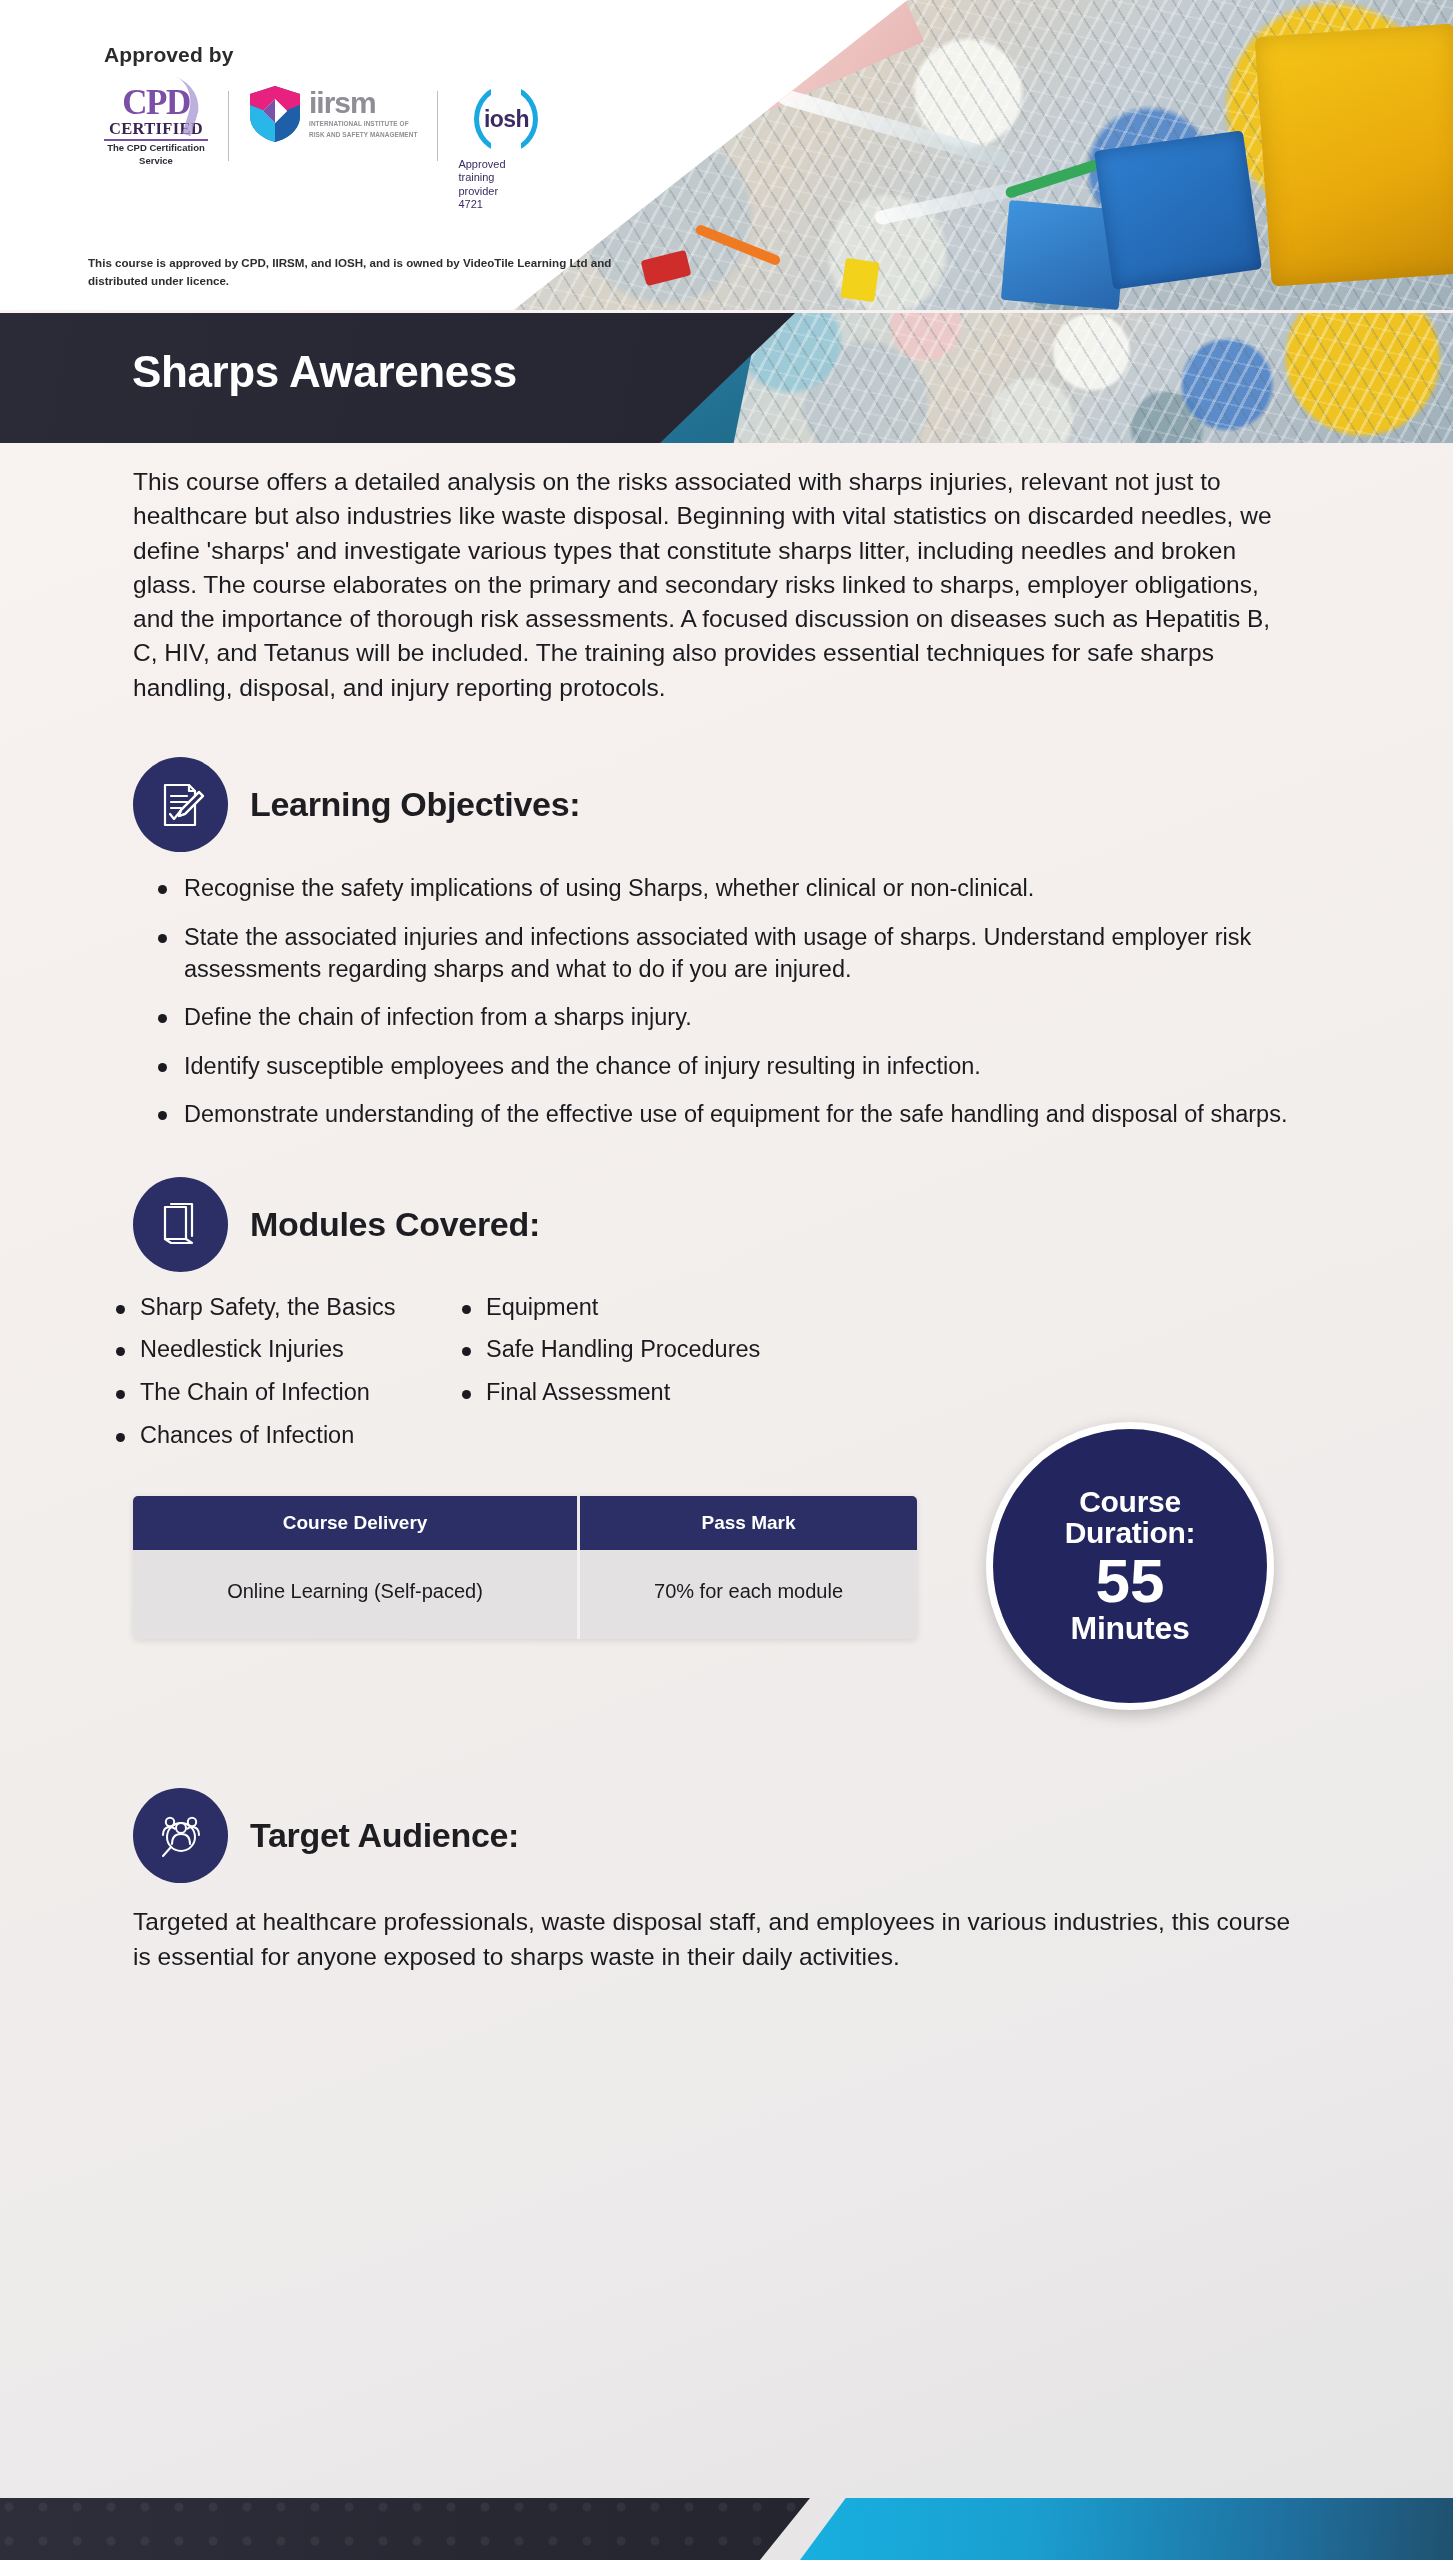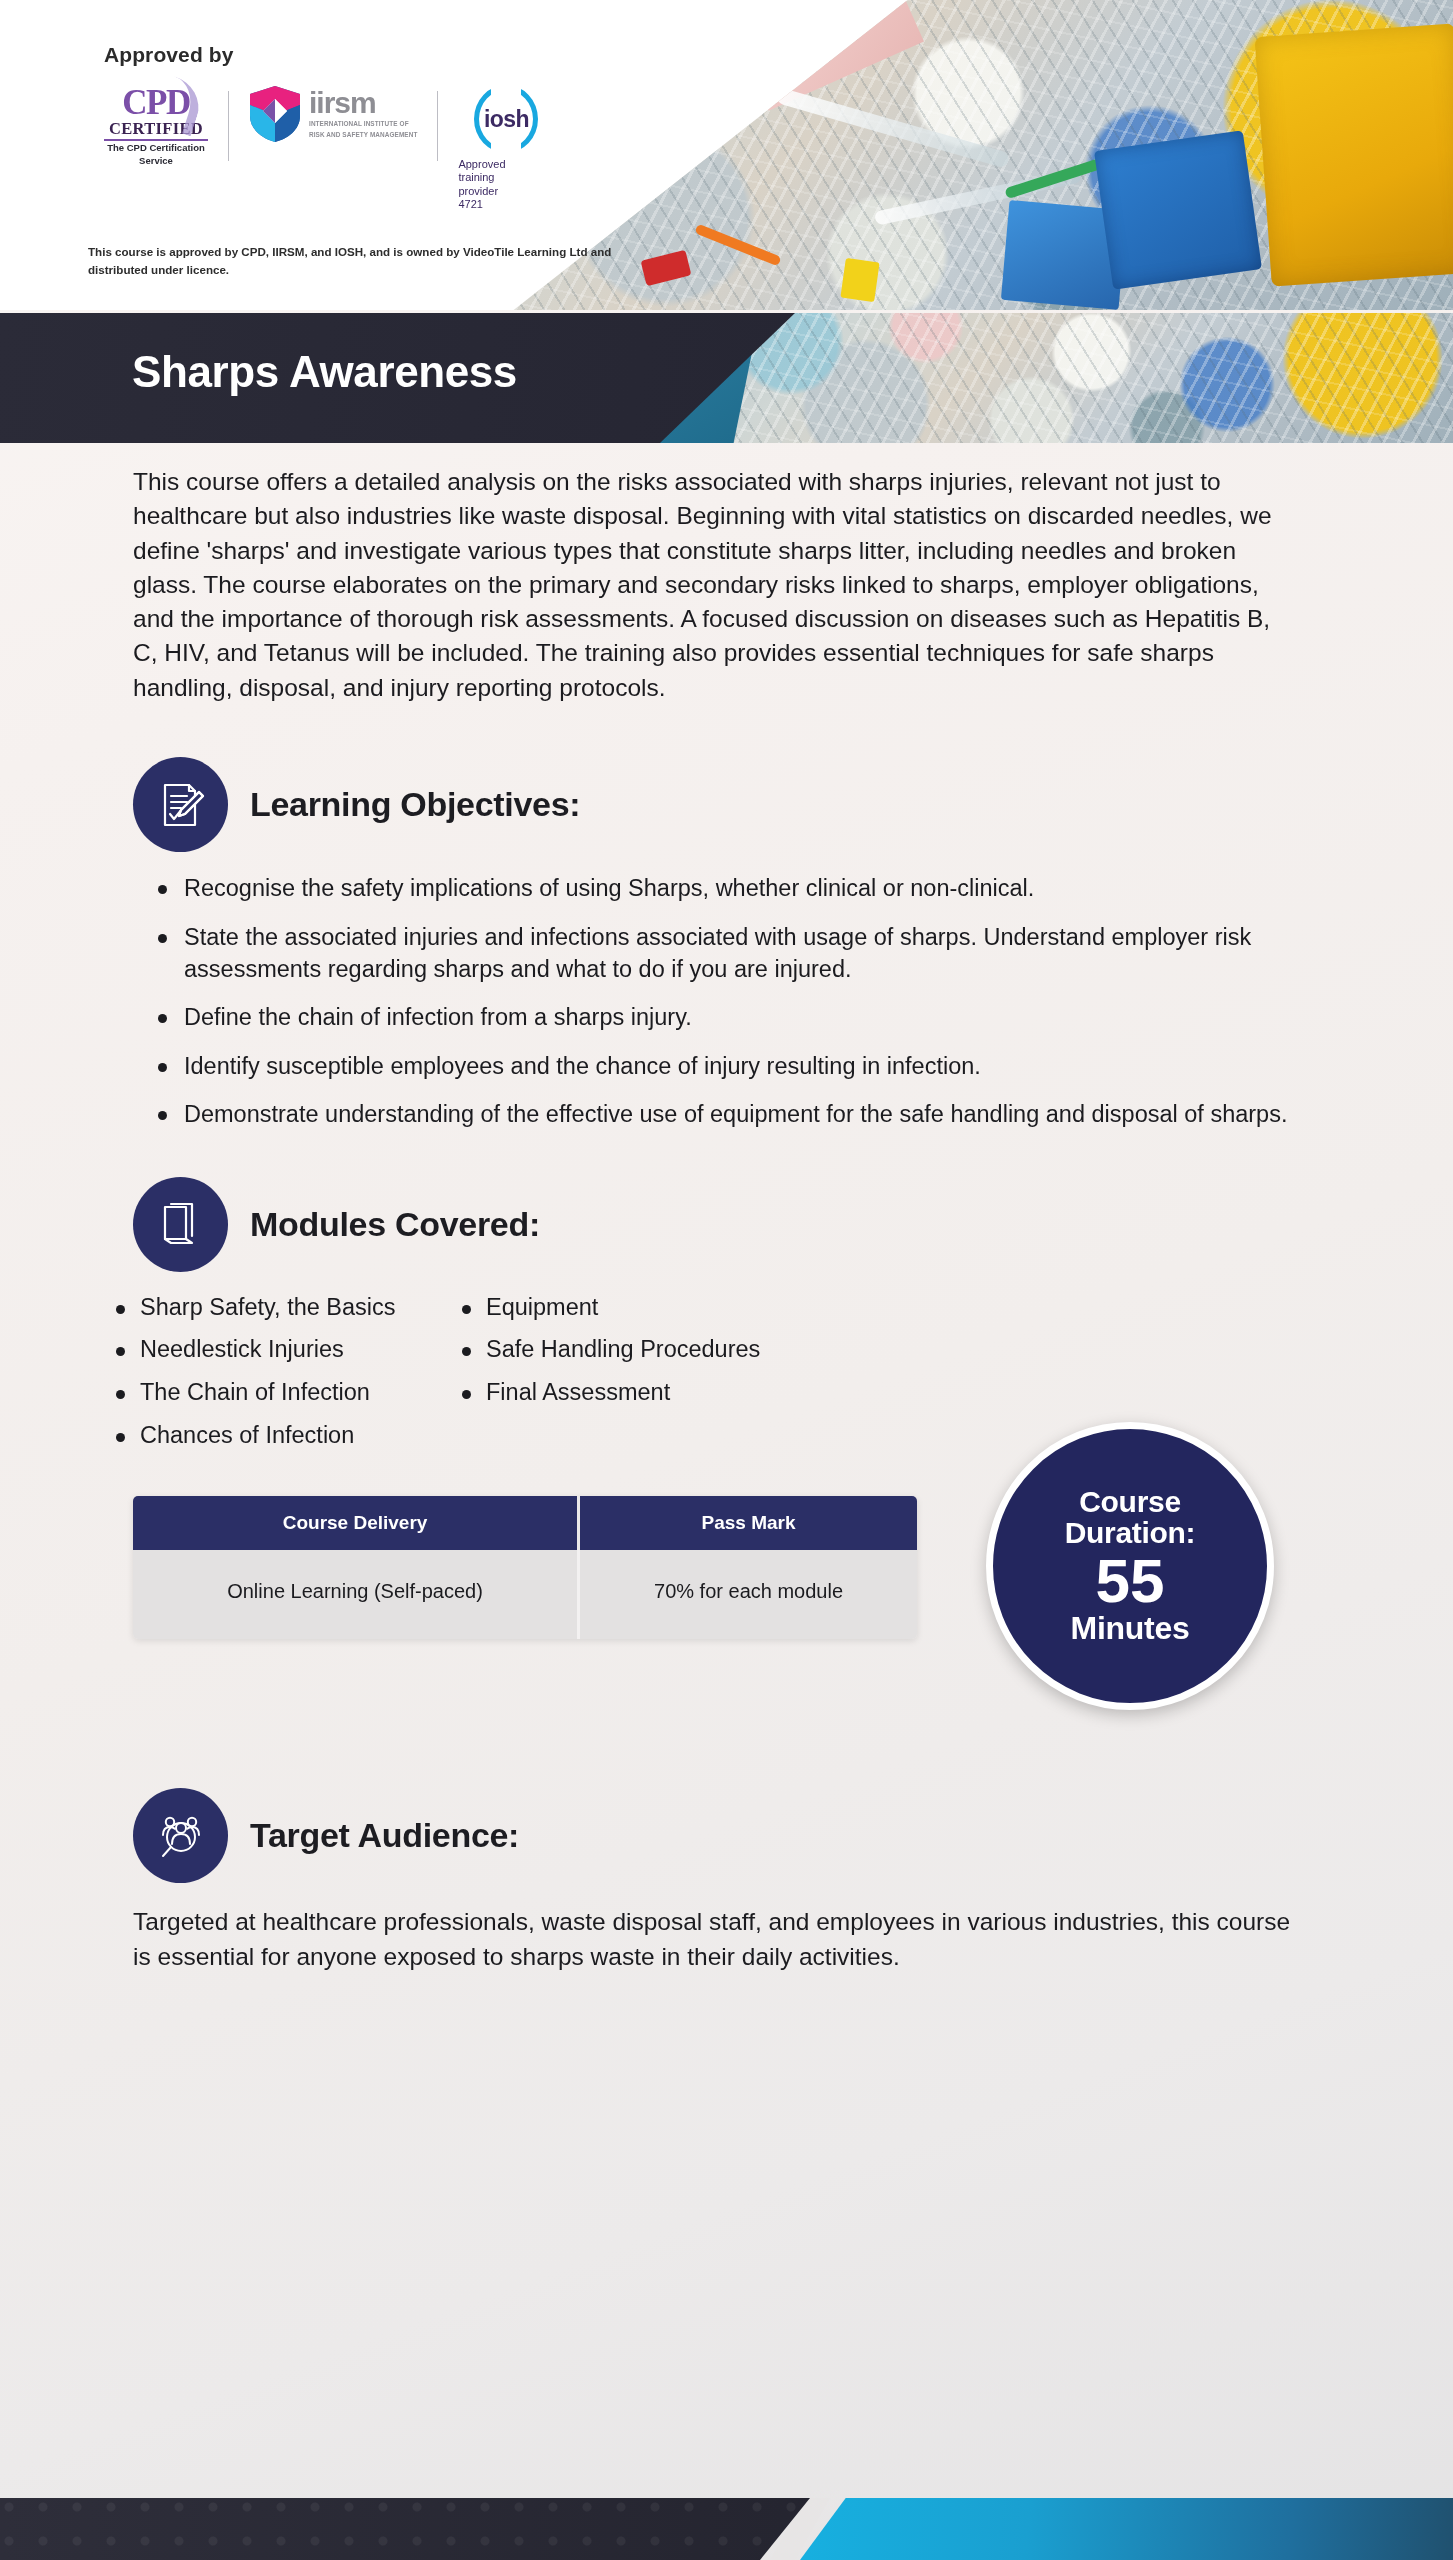--- a/index.html
+++ b/index.html
@@ -258,21 +258,21 @@
     position: relative; z-index: 1;
     font-size: 23px; font-weight: 700; color: #3c2a63;
     letter-spacing: -.6px;
   }
   .iosh-sub {
     font-size: 11px; color: #3c2a63; line-height: 1.22; font-weight: 500;
   }
 
   .approval-note {
     position: absolute;
-    left: 88px; top: 243px;
+    left: 88px; top: 254px;
     width: 540px;
     font-size: 11.6px;
     font-weight: 600;
     color: #2d2d2d;
     line-height: 1.55;
   }
 
   
   .titlebar {
     position: absolute;

